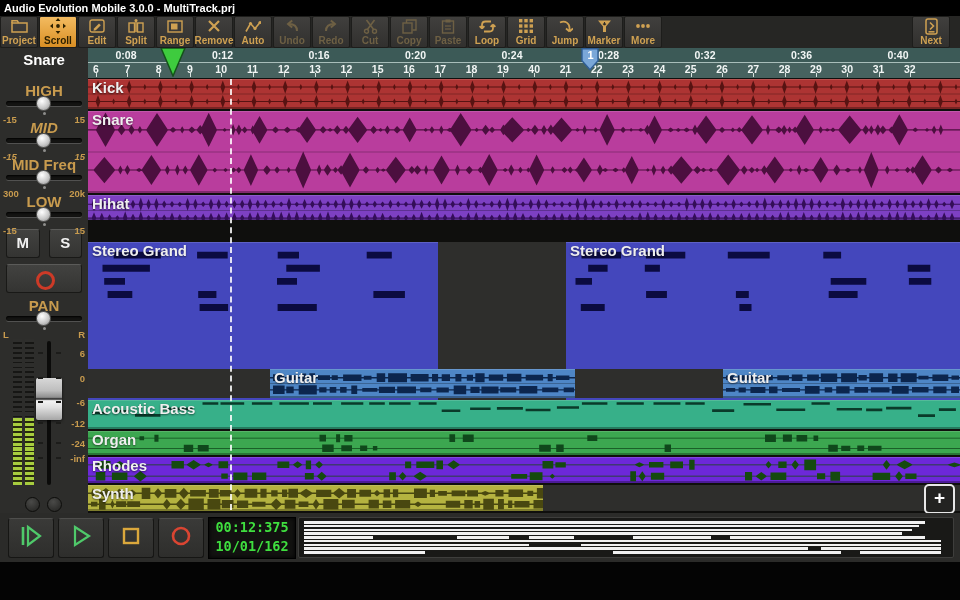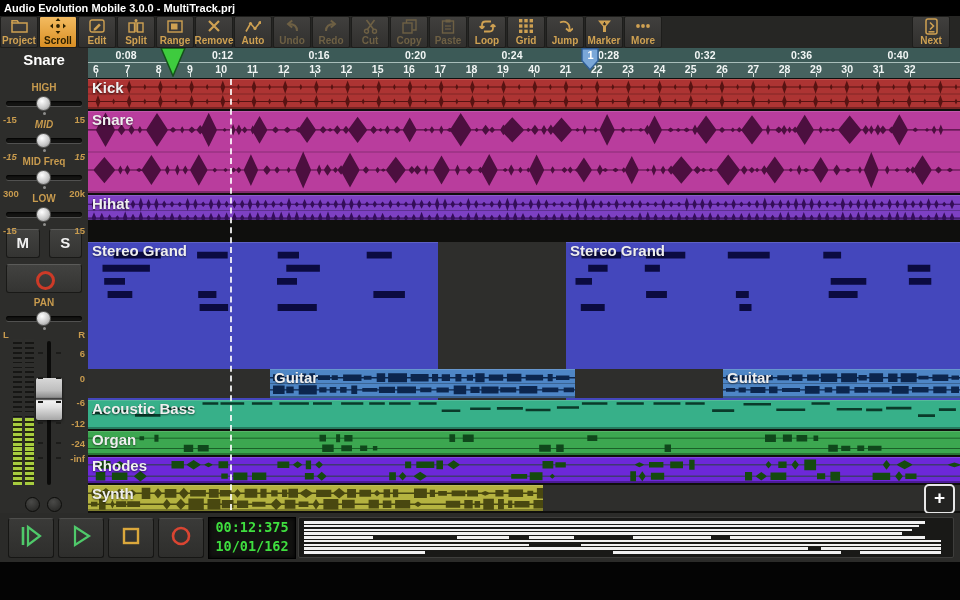--- a/index.html
+++ b/index.html
@@ -15,21 +15,21 @@
         display:flex;flex-direction:column;align-items:center;justify-content:center;color:#cfa152;cursor:pointer;}
   .tbtn .ticon{height:15px;display:flex;align-items:center;justify-content:center;}
   .tbtn .tlabel{font-size:10px;font-weight:bold;margin-top:1px;white-space:nowrap;}
   .tbtn.active{background:linear-gradient(#f3bb60,#d98f24);color:#2e2100;}
   .tbtn.disabled{color:#6e6044;}
   .tbtn.next{position:absolute;right:9px;top:0;}
   
   .strip{position:absolute;left:0;top:48px;width:88px;height:465px;background:#2d2d2b;}
   .strip-title{position:absolute;top:3px;left:0;width:88px;text-align:center;color:#fff;font-size:15px;font-weight:bold;}
   .sgroup{position:absolute;left:0;width:88px;}
-  .sl-label{text-align:center;color:#c89b4e;font-size:10px;font-weight:bold;height:12px;}
+  .sl-label{text-align:center;color:#c89b4e;font-size:15px;font-weight:bold;height:12px;}
   .sl{position:relative;margin:2px 6px 0 6px;height:15px;}
   .sl-track{position:absolute;left:0;right:0;top:5px;height:5px;background:#141412;border-radius:3px;
             box-shadow:0 1px 0 #515150, inset 0 1px 2px #000;}
   .sl-thumb{position:absolute;left:50%;top:0;width:15px;height:15px;margin-left:-8px;border-radius:50%;
             background:radial-gradient(circle at 38% 32%,#fff,#cacaca 55%,#8b8b8b);border:1px solid #5c5c5a;box-sizing:border-box;}
   .sl-dot{position:absolute;left:50%;top:16px;width:3px;height:3px;margin-left:-1px;border-radius:50%;background:#8d8d8b;}
   .sl-minmax{display:flex;justify-content:space-between;padding:3px 3px 0 3px;color:#c89b4e;font-size:9.5px;font-weight:bold;}
   .ms-row{position:absolute;left:6px;right:6px;top:181px;display:flex;gap:9px;}
   .ms-btn{flex:1;height:27px;background:linear-gradient(#424240,#343432);border:1px solid #191917;border-top-color:#5b5b59;
           border-radius:3px;color:#f2f2f2;font-size:15px;font-weight:bold;text-align:center;line-height:26px;cursor:pointer;}

